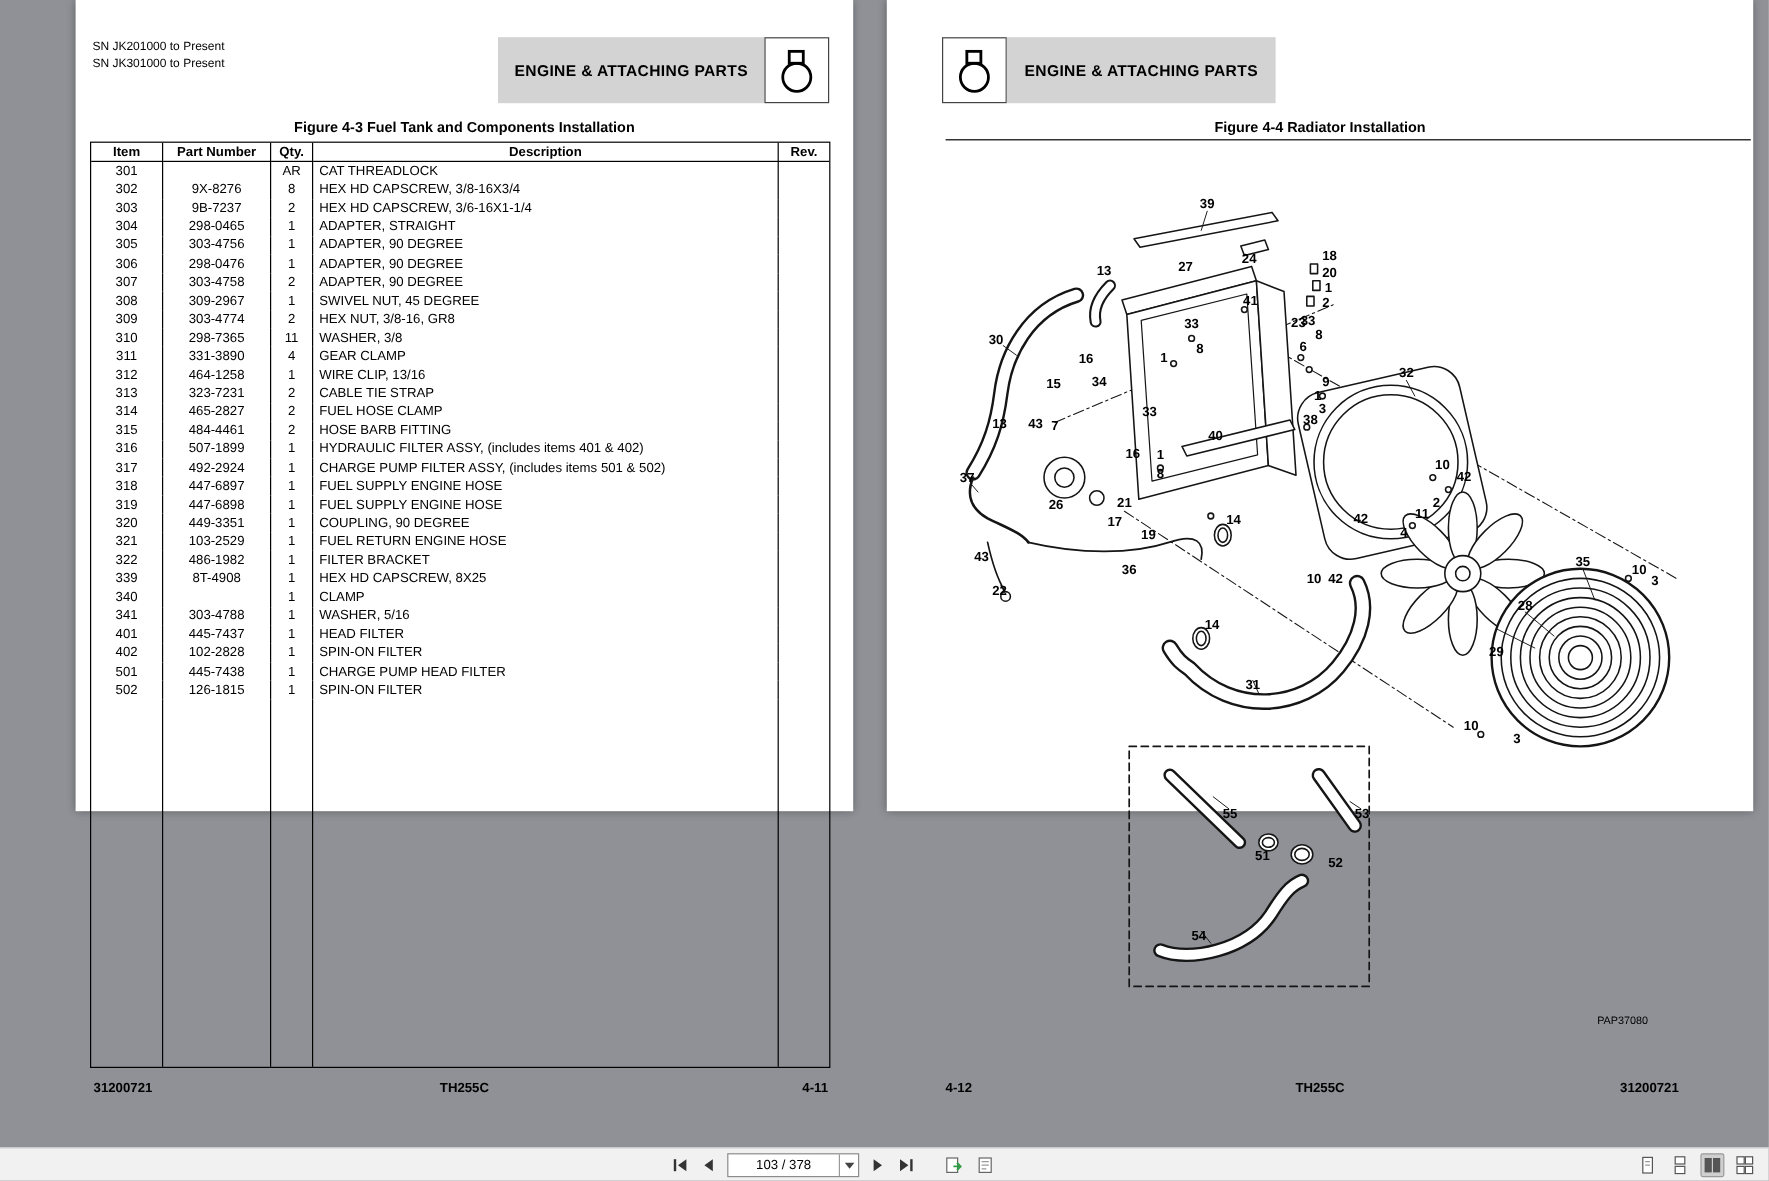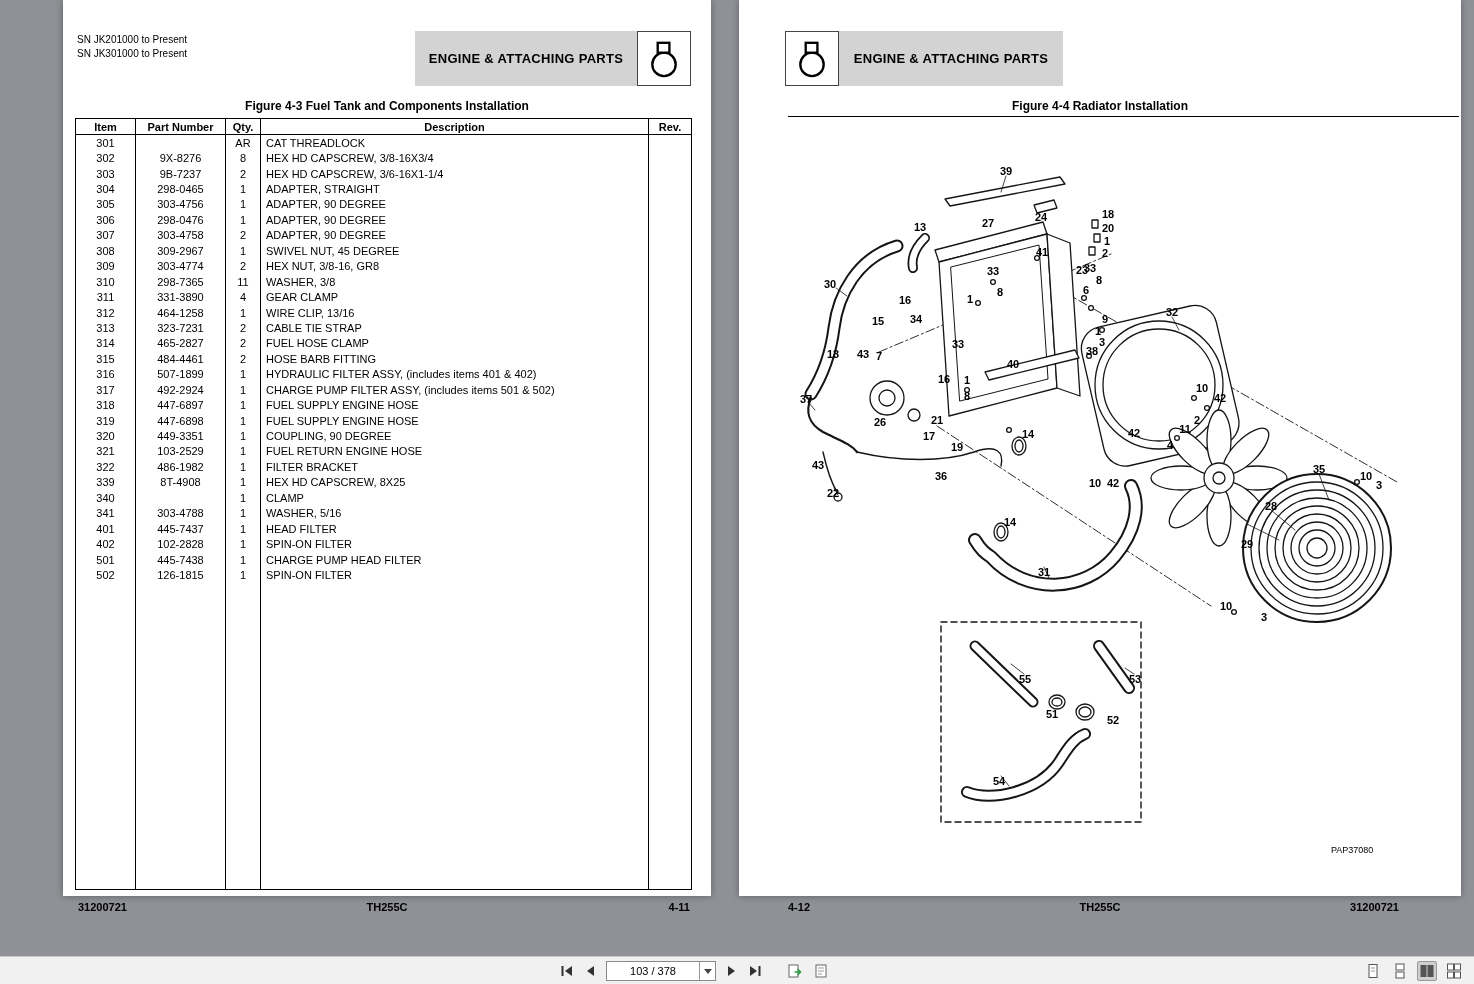--- a/index.html
+++ b/index.html
@@ -1,18 +1,18 @@
 <!DOCTYPE html>
 <html><head>
 <meta charset="utf-8">
 <style>
   html,body{margin:0;padding:0;}
   body{width:1474px;height:984px;font-family:"Liberation Sans",sans-serif;}
   .stage{position:relative;width:1474px;height:984px;background:#8f9196;overflow:hidden;}
-  .page{position:absolute;top:0;height:896px;background:#ffffff;box-shadow:0 0 7px rgba(0,0,0,.35);color:#000;}
+  .page{position:absolute;top:0;height:676px;background:#ffffff;box-shadow:0 0 7px rgba(0,0,0,.35);color:#000;}
   .page-left{left:63px;width:648px;}
   .page-right{left:739px;width:722px;}
 
   
   .sn-block{position:absolute;left:14px;top:33px;font-size:10px;line-height:14px;}
 
   
   .banner{position:absolute;top:31px;height:55px;display:flex;align-items:stretch;}
   .banner-left{left:352px;width:276px;}
   .banner-right{left:46px;width:278px;}

